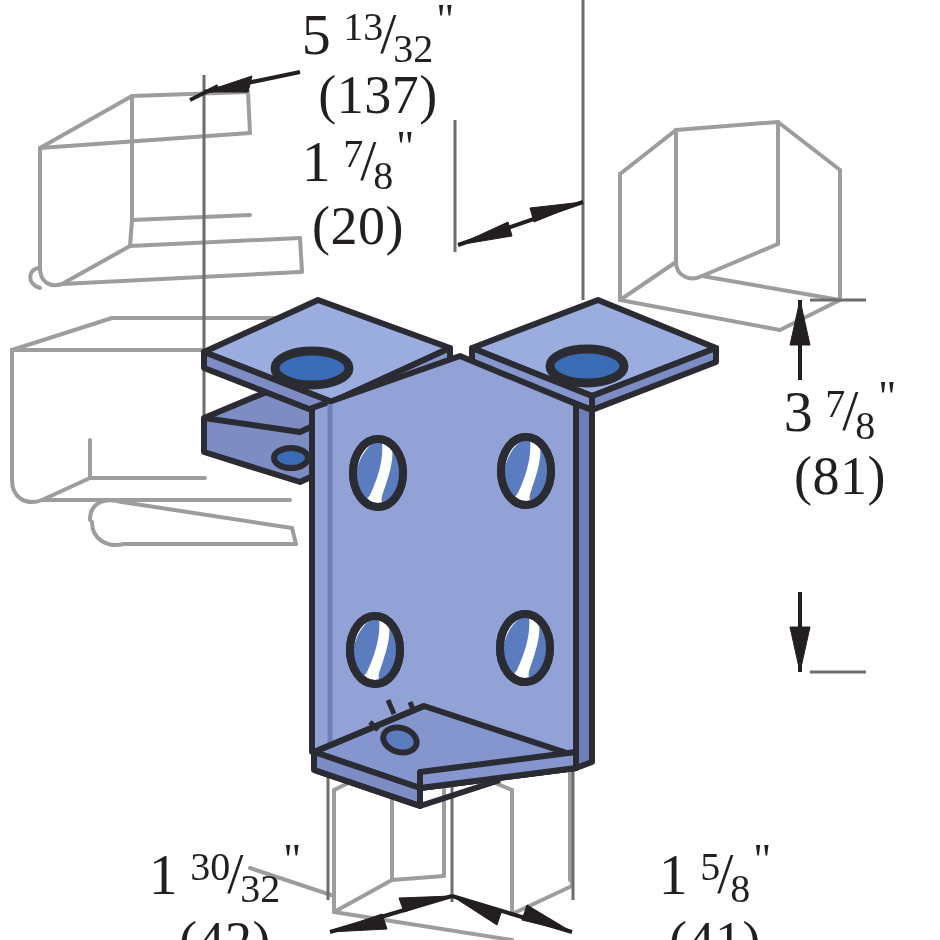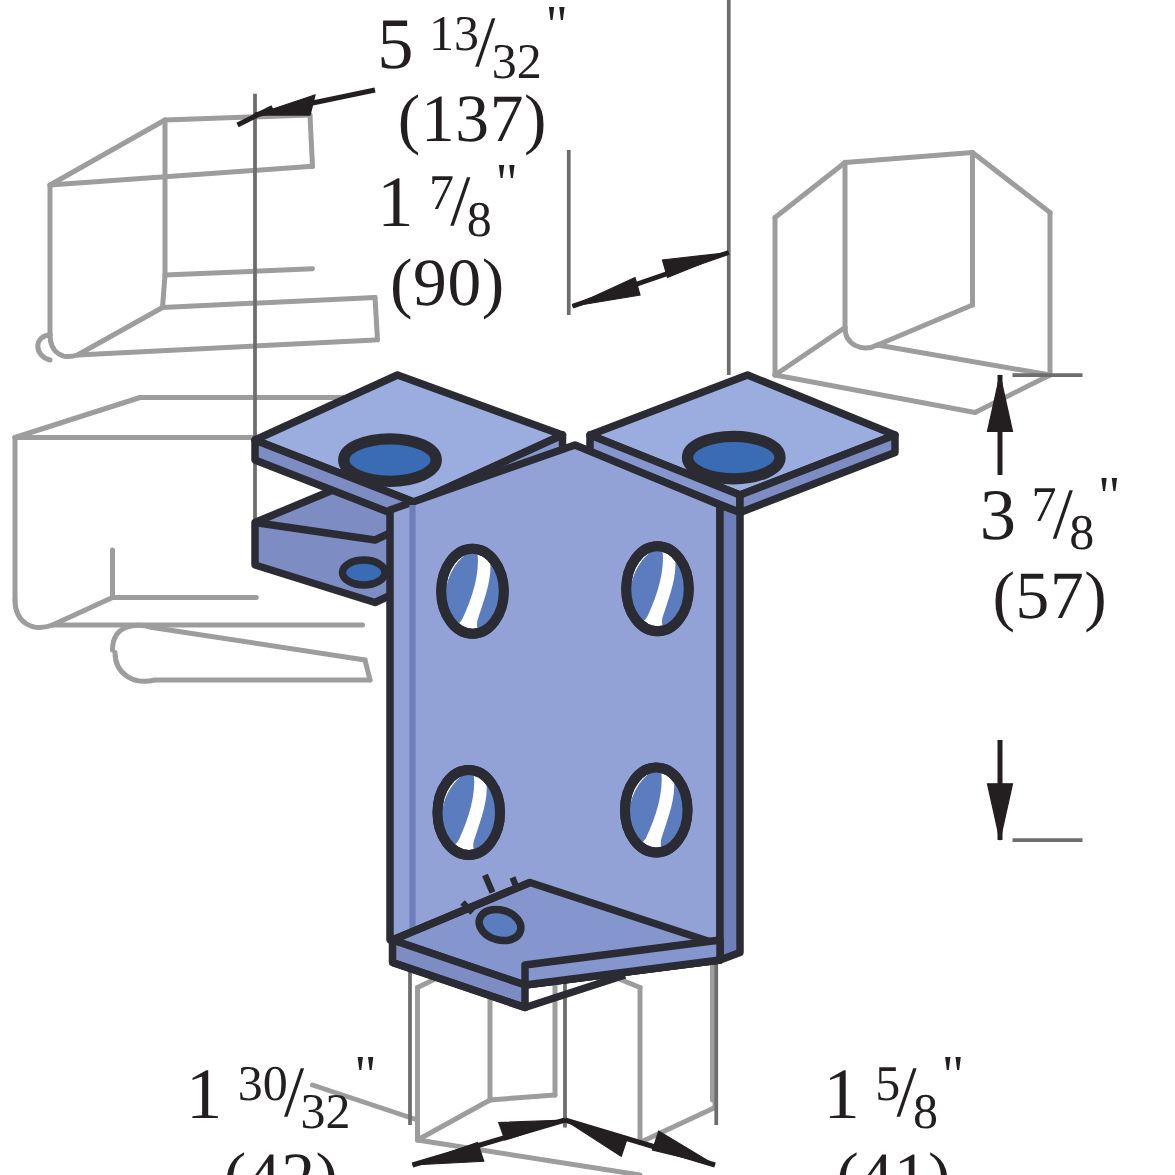--- a/index.html
+++ b/index.html
@@ -309,34 +309,34 @@
   <div class="dim-label" id="label-flange">
     <div class="dim-row">
       <span class="whole">1</span>
       <span class="frac">
         <span class="num">7</span>
         <span class="slash">/</span>
         <span class="den">8</span>
       </span>
       <span class="inchmark">"</span>
     </div>
-    <div class="metric">(90)</div>
+    <div class="metric">(20)</div>
   </div>
 
   <div class="dim-label" id="label-height">
     <div class="dim-row">
       <span class="whole">3</span>
       <span class="frac">
         <span class="num">7</span>
         <span class="slash">/</span>
         <span class="den">8</span>
       </span>
       <span class="inchmark">"</span>
     </div>
-    <div class="metric">(57)</div>
+    <div class="metric">(81)</div>
   </div>
 
   <div class="dim-label" id="label-bottom-l">
     <div class="dim-row">
       <span class="whole">1</span>
       <span class="frac">
         <span class="num">30</span>
         <span class="slash">/</span>
         <span class="den">32</span>
       </span>

